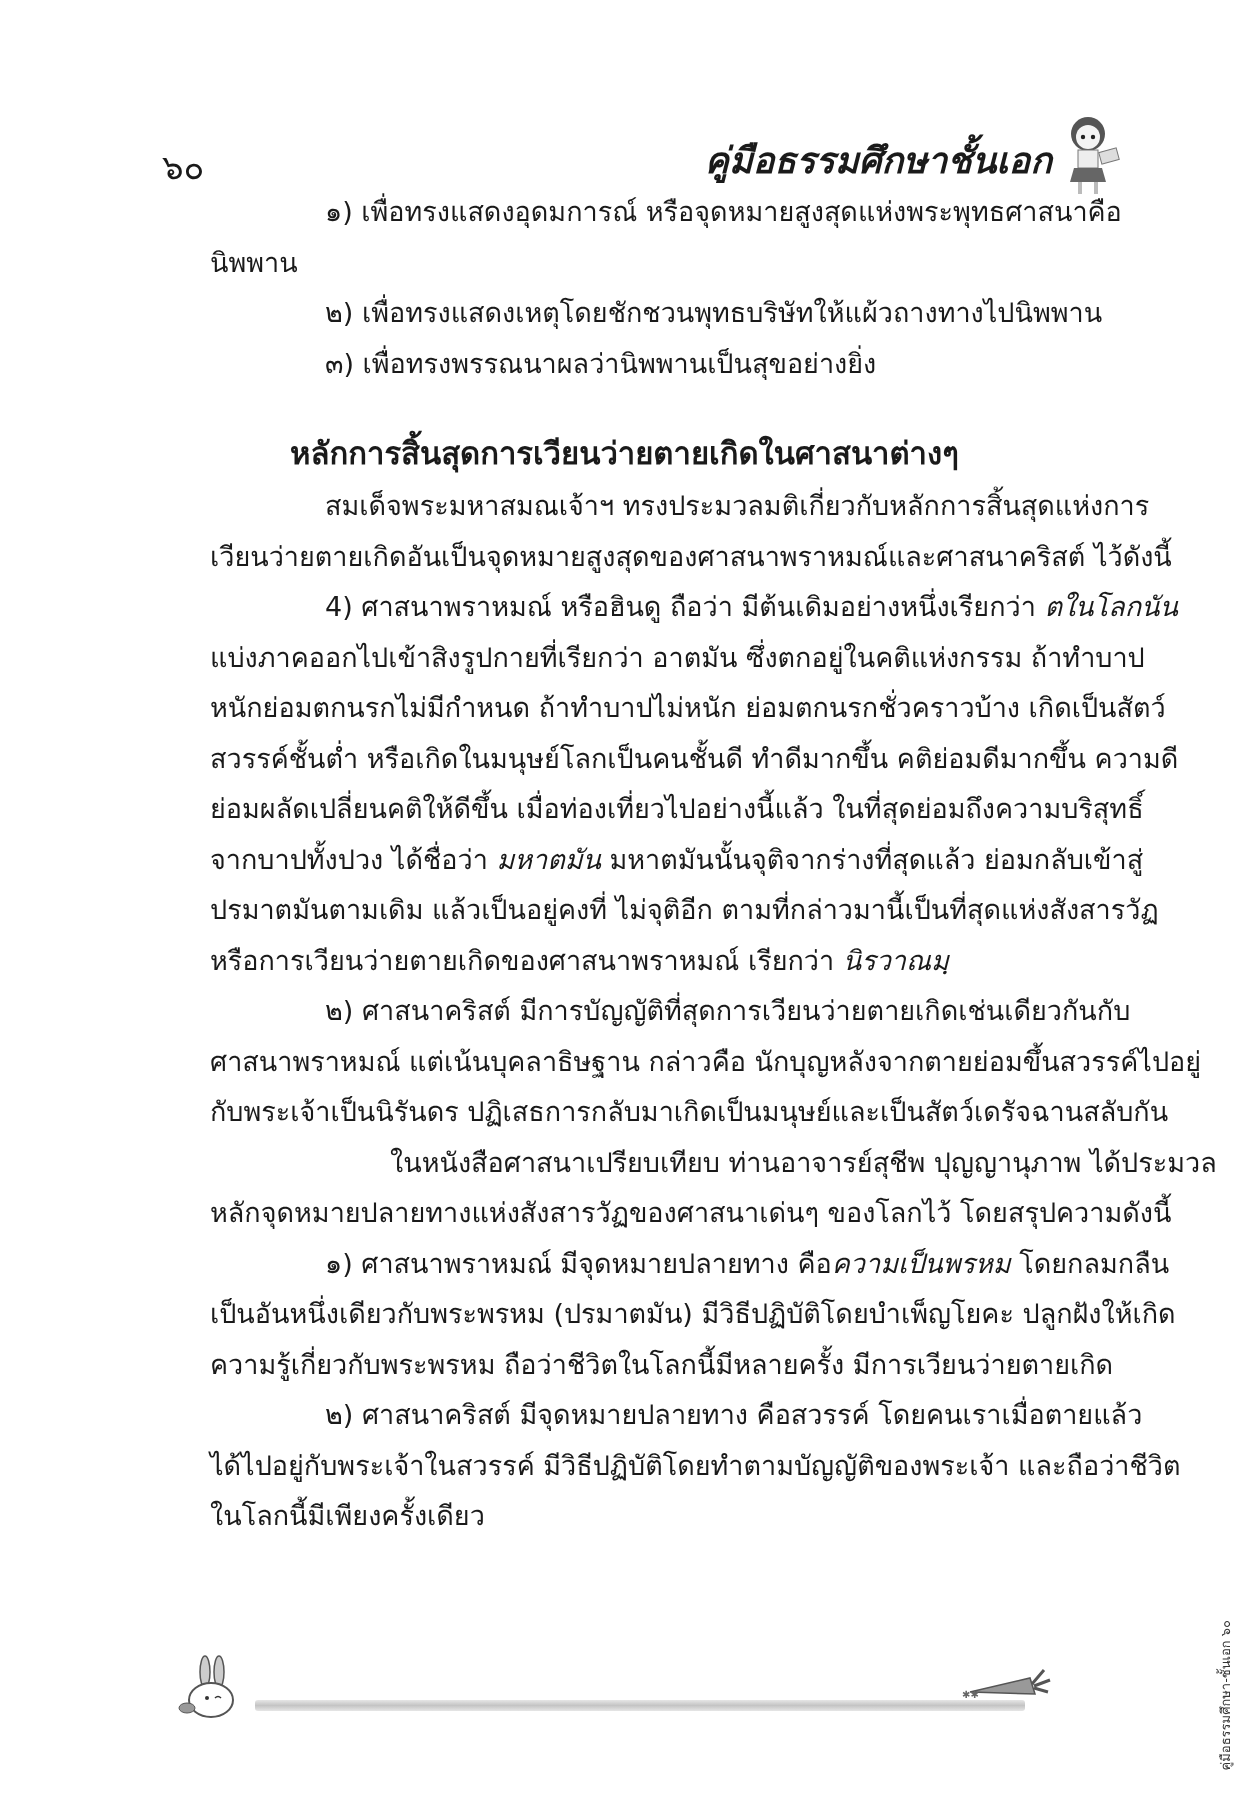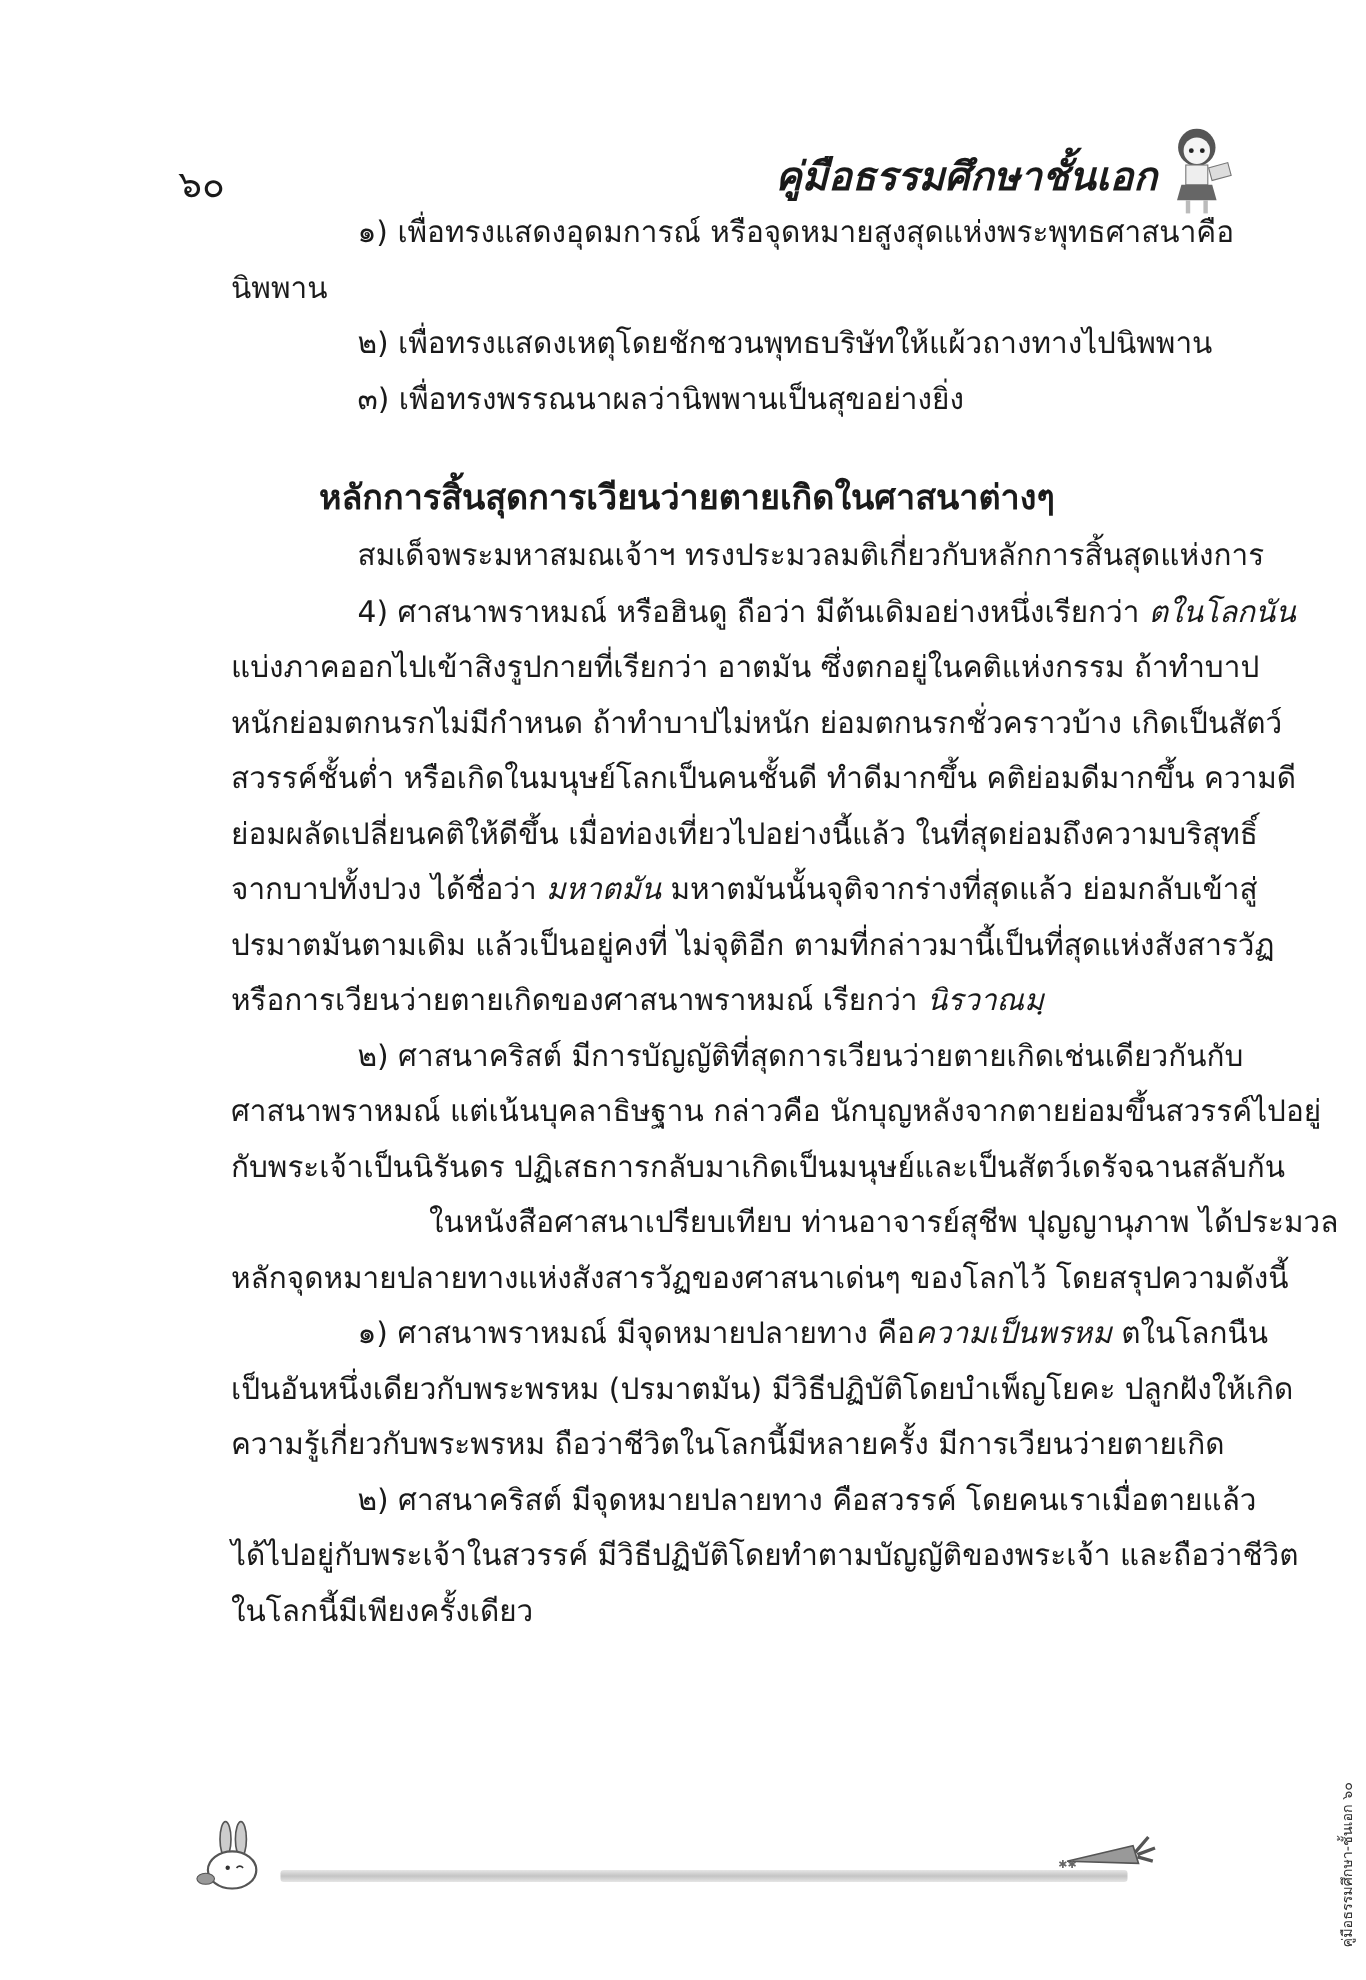--- a/index.html
+++ b/index.html
@@ -45,38 +45,39 @@
 <div class="content">
 
   <div class="line num-indent">๑) เพื่อทรงแสดงอุดมการณ์  หรือจุดหมายสูงสุดแห่งพระพุทธศาสนาคือ</div>
   <div class="line last">นิพพาน</div>
   <div class="line last num-indent">๒) เพื่อทรงแสดงเหตุโดยชักชวนพุทธบริษัทให้แผ้วถางทางไปนิพพาน</div>
   <div class="line last num-indent">๓) เพื่อทรงพรรณนาผลว่านิพพานเป็นสุขอย่างยิ่ง</div>
 
   <div class="heading">หลักการสิ้นสุดการเวียนว่ายตายเกิดในศาสนาต่างๆ</div>
 
   <div class="line indent"><b>สมเด็จพระมหาสมณเจ้าฯ</b><span> ทรงประมวลมติเกี่ยวกับหลักการสิ้นสุดแห่งการ</span></div>
+  <div class="line">เวียนว่ายตายเกิดอันเป็นจุดหมายสูงสุดของศาสนาพราหมณ์และศาสนาคริสต์ ไว้ดังนี้</div>
 
   <div class="line indent"><b>4) ศาสนาพราหมณ์ หรือฮินดู</b><span> ถือว่า มีต้นเดิมอย่างหนึ่งเรียกว่า </span><i>ตในโลกนัน</i></div>
   <div class="line">แบ่งภาคออกไปเข้าสิงรูปกายที่เรียกว่า  อาตมัน  ซึ่งตกอยู่ในคติแห่งกรรม  ถ้าทำบาป</div>
   <div class="line">หนักย่อมตกนรกไม่มีกำหนด ถ้าทำบาปไม่หนัก ย่อมตกนรกชั่วคราวบ้าง เกิดเป็นสัตว์</div>
   <div class="line">สวรรค์ชั้นต่ำ หรือเกิดในมนุษย์โลกเป็นคนชั้นดี ทำดีมากขึ้น คติย่อมดีมากขึ้น ความดี</div>
   <div class="line">ย่อมผลัดเปลี่ยนคติให้ดีขึ้น  เมื่อท่องเที่ยวไปอย่างนี้แล้ว  ในที่สุดย่อมถึงความบริสุทธิ์</div>
   <div class="line"><span>จากบาปทั้งปวง  ได้ชื่อว่า </span><i>มหาตมัน</i><span> มหาตมันนั้นจุติจากร่างที่สุดแล้ว  ย่อมกลับเข้าสู่</span></div>
   <div class="line">ปรมาตมันตามเดิม แล้วเป็นอยู่คงที่ ไม่จุติอีก ตามที่กล่าวมานี้เป็นที่สุดแห่งสังสารวัฏ</div>
   <div class="line last"><span>หรือการเวียนว่ายตายเกิดของศาสนาพราหมณ์ เรียกว่า </span><i>นิรวาณมฺ</i></div>
 
   <div class="line indent"><b>๒) ศาสนาคริสต์</b><span>  มีการบัญญัติที่สุดการเวียนว่ายตายเกิดเช่นเดียวกันกับ</span></div>
   <div class="line">ศาสนาพราหมณ์ แต่เน้นบุคลาธิษฐาน กล่าวคือ นักบุญหลังจากตายย่อมขึ้นสวรรค์ไปอยู่</div>
   <div class="line">กับพระเจ้าเป็นนิรันดร ปฏิเสธการกลับมาเกิดเป็นมนุษย์และเป็นสัตว์เดรัจฉานสลับกัน</div>
 
   <div class="line indent" style="padding-left:180px">ในหนังสือศาสนาเปรียบเทียบ  ท่านอาจารย์สุชีพ  ปุญญานุภาพ  ได้ประมวล</div>
   <div class="line">หลักจุดหมายปลายทางแห่งสังสารวัฏของศาสนาเด่นๆ ของโลกไว้ โดยสรุปความดังนี้</div>
 
-  <div class="line indent"><b>๑) ศาสนาพราหมณ์</b><span> มีจุดหมายปลายทาง คือ</span><i>ความเป็นพรหม</i><span> ตในโลกนืน</span></div>
+  <div class="line indent"><b>๑) ศาสนาพราหมณ์</b><span> มีจุดหมายปลายทาง คือ</span><i>ความเป็นพรหม</i><span> โดยกลมกลืน</span></div>
   <div class="line">เป็นอันหนึ่งเดียวกับพระพรหม (ปรมาตมัน) มีวิธีปฏิบัติโดยบำเพ็ญโยคะ ปลูกฝังให้เกิด</div>
   <div class="line last">ความรู้เกี่ยวกับพระพรหม ถือว่าชีวิตในโลกนี้มีหลายครั้ง มีการเวียนว่ายตายเกิด</div>
 
   <div class="line indent"><b>๒) ศาสนาคริสต์</b><span>  มีจุดหมายปลายทาง  คือสวรรค์  โดยคนเราเมื่อตายแล้ว</span></div>
   <div class="line">ได้ไปอยู่กับพระเจ้าในสวรรค์ มีวิธีปฏิบัติโดยทำตามบัญญัติของพระเจ้า และถือว่าชีวิต</div>
   <div class="line last">ในโลกนี้มีเพียงครั้งเดียว</div>
 </div>
 
 <svg class="bunny" viewBox="0 0 80 68">
   <ellipse cx="30" cy="10" rx="5" ry="16" fill="#ccc" stroke="#555" stroke-width="1.5" transform="translate(0,12)"></ellipse>

